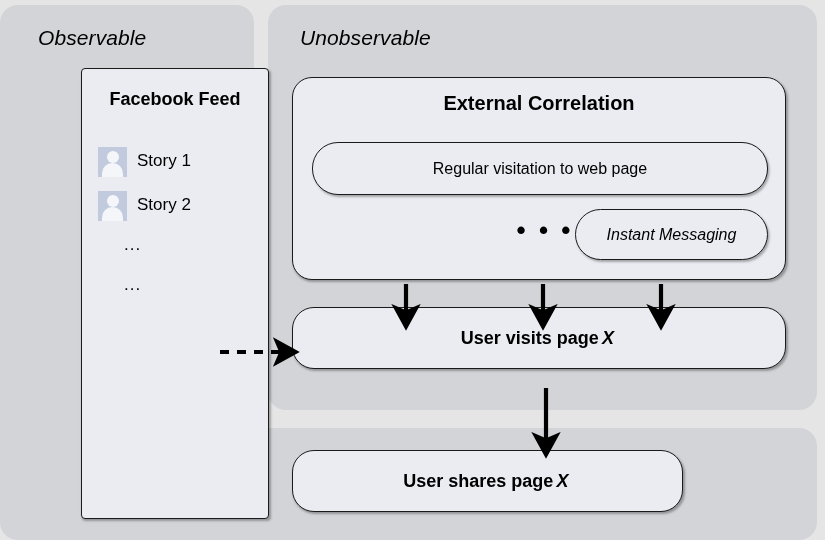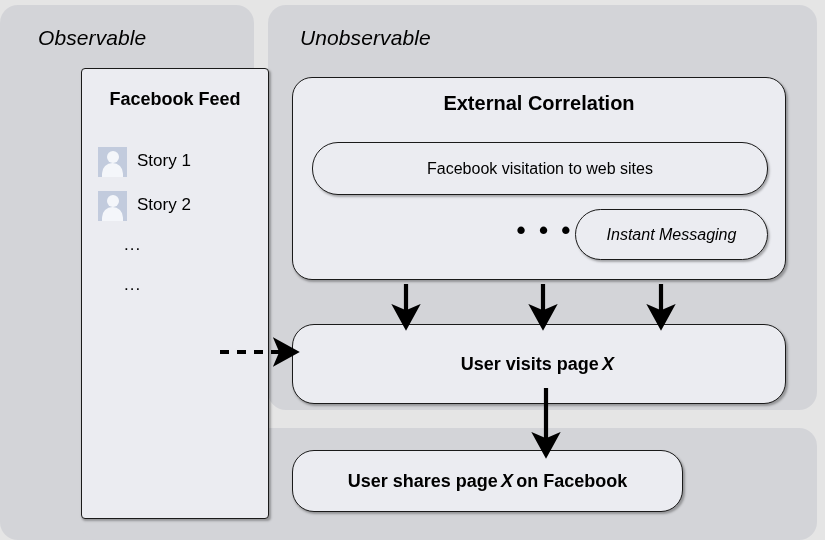--- a/index.html
+++ b/index.html
@@ -208,23 +208,23 @@
     letter-spacing: 3px;
     color: #000;
     line-height: 0;
     padding-bottom: 10px;
     box-sizing: border-box;
   }
 
   
   #box-visits {
     left: 292px;
-    top: 324px;
+    top: 307px;
     width: 494px;
-    height: 80px;
+    height: 62px;
     border-radius: 22px;
     text-align: center;
   }
   
   #box-shares {
     left: 292px;
     top: 450px;
     width: 391px;
     height: 62px;
     border-radius: 22px;
@@ -291,21 +291,21 @@
 
 
       <div class="ellipsis-row" style="margin-top:20px;">...</div>
     </div>
   </div>
 
   <div class="node" id="box-external">
     <div id="external-title">External Correlation</div>
 
     <div class="node" id="pill-regular">
-      <span class="pill-label">Facebook visitation to web sites</span>
+      <span class="pill-label">Regular visitation to web page</span>
     </div>
 
 
     <div id="dots-between">• • •</div>
 
     <div class="node" id="pill-im">
       <span class="pill-label">Instant Messaging</span>
     </div>
   </div>
 
@@ -314,21 +314,20 @@
         <span>User visits page </span>
         <span class="ital">X</span>
         <span></span>
       </span>
   </div>
 
   <div class="node" id="box-shares">
     <span class="bold-center">
         <span>User shares page </span>
         <span class="ital">X</span>
-        <span> on Facebook</span>
       </span>
   </div>
 
   <svg id="arrows" viewBox="0 0 825 540">
     <defs>
       <marker id="head-solid" markerWidth="7" markerHeight="7" refX="2.4" refY="3.5" orient="auto" markerUnits="strokeWidth">
         <path d="M0,0 L6.4,3.5 L0,7 L1.5,3.5 Z" fill="#000"></path>
       </marker>
       <marker id="head-dash" markerWidth="7" markerHeight="7" refX="2.4" refY="3.5" orient="auto" markerUnits="strokeWidth">
         <path d="M0,0 L6.4,3.5 L0,7 L1.5,3.5 Z" fill="#000"></path>

